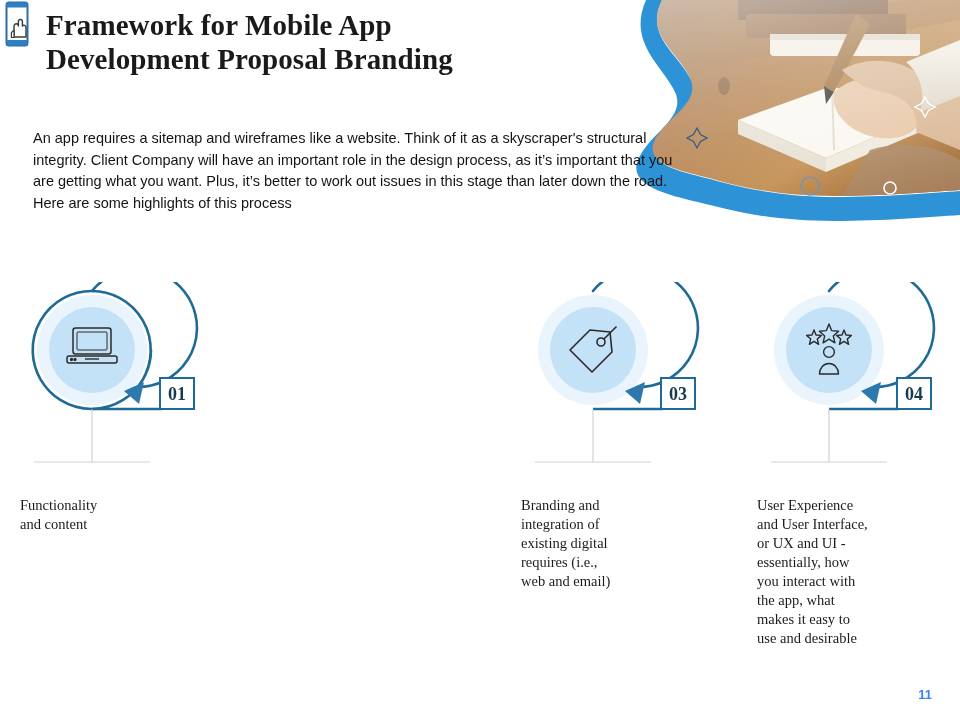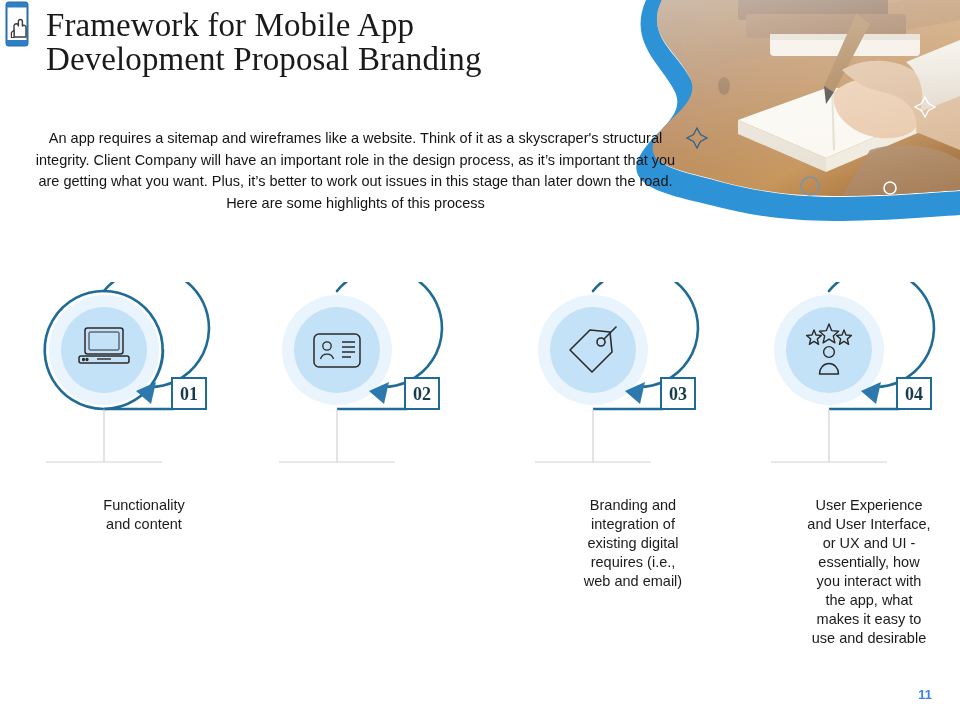--- a/index.html
+++ b/index.html
@@ -12,44 +12,43 @@
   }
   .slide{position:relative;width:960px;height:720px;background:#fff;overflow:hidden;}
 
   
   .brand-icon{position:absolute;left:2px;top:1px;width:30px;height:46px;}
 
   
   .title{
     position:absolute;left:46px;top:8px;width:600px;
     font-family:"Liberation Serif", serif;
-    font-size:33px;line-height:34px;font-weight:normal;color:#1a1a1a;
+    font-size:29px;line-height:34px;font-weight:bold;color:#1a1a1a;
     letter-spacing:.1px;
   }
 
   
   .hero{position:absolute;right:0;top:0;width:340px;height:232px;}
 
   
   .body-text{
     position:absolute;left:33px;top:128px;width:645px;
     font-size:14.5px;line-height:21.5px;color:#141414;
     font-family:"Liberation Sans", sans-serif;
-    text-align:center;
+    text-align:left;
   }
 
   
   .steps{position:absolute;left:0;top:282px;width:960px;height:400px;}
   .step{position:absolute;top:0;width:240px;height:400px;}
   .step-art{position:absolute;left:0;top:0;width:240px;height:200px;}
   .step-caption{
     position:absolute;left:8px;top:214px;width:224px;
-    font-family:Liberation Sans, sans-serif;
+    font-family:Liberation Serif, serif;
     font-size:14.5px;line-height:19px;color:#1b1b1b;
-    text-align:center;
   }
 
   
   .page-num{
     position:absolute;right:28px;bottom:18px;
     font-size:13px;color:#3b82f6;font-weight:bold;
     font-family:"Liberation Sans", sans-serif;
   }
 </style>
 </head>
@@ -144,21 +143,21 @@
       </g>
       <circle cx="190" cy="186" r="9" fill="none" stroke="#7b93a6" stroke-width="1.6"></circle>
       <circle cx="270" cy="188" r="6" fill="none" stroke="#ffffff" stroke-width="1.6"></circle>
     </svg>
   </div>
 
   <div class="body-text">An app requires a sitemap and wireframes like a website. Think of it as a skyscraper's structural  integrity.  Client Company will have an important role in the design process, as it’s important that you are getting what you want.  Plus, it’s better to work out issues in this stage than later down the road. Here are some highlights of this process</div>
 
   <div class="steps">
 
-    <div class="step" style="left:24px;">
+    <div class="step" style="left:12px;">
       <div class="step-art">
         <svg width="240" height="200" viewBox="0 0 240 200">
           <circle cx="80" cy="68" r="55" fill="#eaf4fc"></circle>
           <circle cx="80" cy="68" r="43" fill="#c3e1f7"></circle>
           <path d="M80 9 A59 59 0 1 1 79.4 9 M139 68 A59 59 0 0 1 118 113" fill="none" stroke="#1d6b96" stroke-width="2.6" stroke-linecap="round" transform="rotate(0 80 68)"></path>
           <path d="M80 9 A59 59 0 1 1 125 105" fill="none" stroke="#1d6b96" stroke-width="2.6" stroke-linecap="round"></path>
           <path d="M112 109 L132 100 L127 122 Z" fill="#2d79ad"></path>
           <path d="M80 127 L150 127" fill="none" stroke="#1d6b96" stroke-width="2.6"></path>
           <path d="M80 127 L80 180" stroke="#c9c9c9" stroke-width="1"></path>
           <path d="M22 180 L138 180" stroke="#d2d2d2" stroke-width="1"></path>
@@ -173,40 +172,20 @@
             <circle cx="59.5" cy="77.5" r=".9" fill="#2b2b2b"></circle>
             <circle cx="63" cy="77.5" r=".9" fill="#2b2b2b"></circle>
           </g>
         </svg>
       </div>
       <div class="step-caption" style="white-space:pre-line;">Functionality
 and content</div>
     </div>
 
     <div class="step" style="left:257px;">
-      <div class="step-art">
-        <svg width="240" height="200" viewBox="0 0 240 200">
-          <circle cx="80" cy="68" r="55" fill="#eaf4fc"></circle>
-          <circle cx="80" cy="68" r="43" fill="#c3e1f7"></circle>
-          <path d="M80 9 A59 59 0 1 1 125 105" fill="none" stroke="#1d6b96" stroke-width="2.6" stroke-linecap="round"></path>
-          <path d="M112 109 L132 100 L127 122 Z" fill="#2d79ad"></path>
-          <path d="M80 127 L150 127" fill="none" stroke="#1d6b96" stroke-width="2.6"></path>
-          <path d="M80 127 L80 180" stroke="#c9c9c9" stroke-width="1"></path>
-          <path d="M22 180 L138 180" stroke="#d2d2d2" stroke-width="1"></path>
-          <rect x="148" y="96" width="34" height="31" fill="#ffffff" stroke="#1d6b96" stroke-width="2"></rect>
-          <text x="165" y="118" text-anchor="middle" font-family="Liberation Serif, serif" font-size="18" font-weight="bold" fill="#173a4d">02</text>
-
-          <g stroke="#2b2b2b" stroke-width="1.5" fill="none">
-            <rect x="57" y="52" width="46" height="33" rx="5"></rect>
-            <circle cx="70" cy="64" r="4.2" stroke-width="1.3"></circle>
-            <path d="M63.5 77 a6.8 6.8 0 0 1 13 0" stroke-width="1.3"></path>
-            <path d="M85 60 L98 60 M85 65 L98 65 M85 70 L98 70 M85 75 L94 75" stroke-width="1.5"></path>
-          </g>
-        </svg>
-      </div>
     </div>
 
     <div class="step" style="left:513px;">
       <div class="step-art">
         <svg width="240" height="200" viewBox="0 0 240 200">
           <circle cx="80" cy="68" r="55" fill="#eaf4fc"></circle>
           <circle cx="80" cy="68" r="43" fill="#c3e1f7"></circle>
           <path d="M80 9 A59 59 0 1 1 125 105" fill="none" stroke="#1d6b96" stroke-width="2.6" stroke-linecap="round"></path>
           <path d="M112 109 L132 100 L127 122 Z" fill="#2d79ad"></path>
           <path d="M80 127 L150 127" fill="none" stroke="#1d6b96" stroke-width="2.6"></path>

